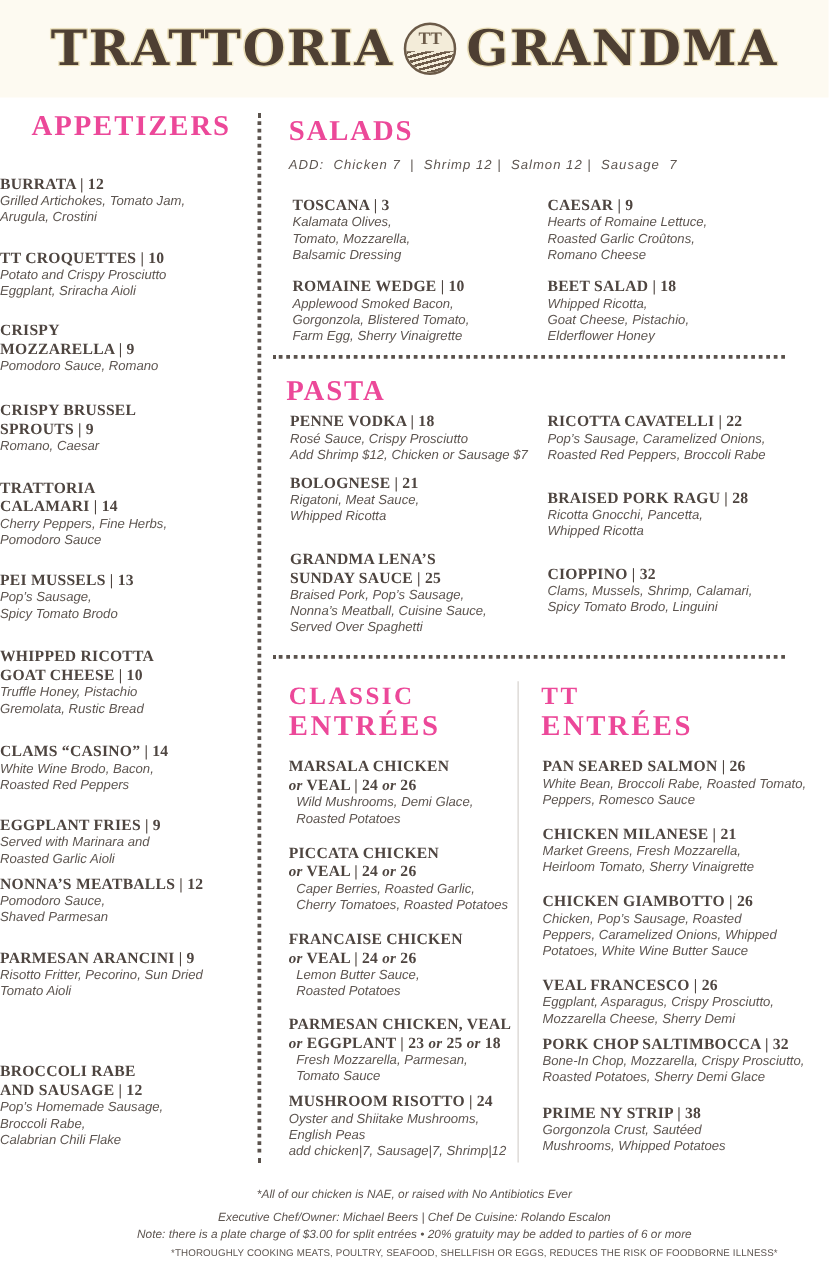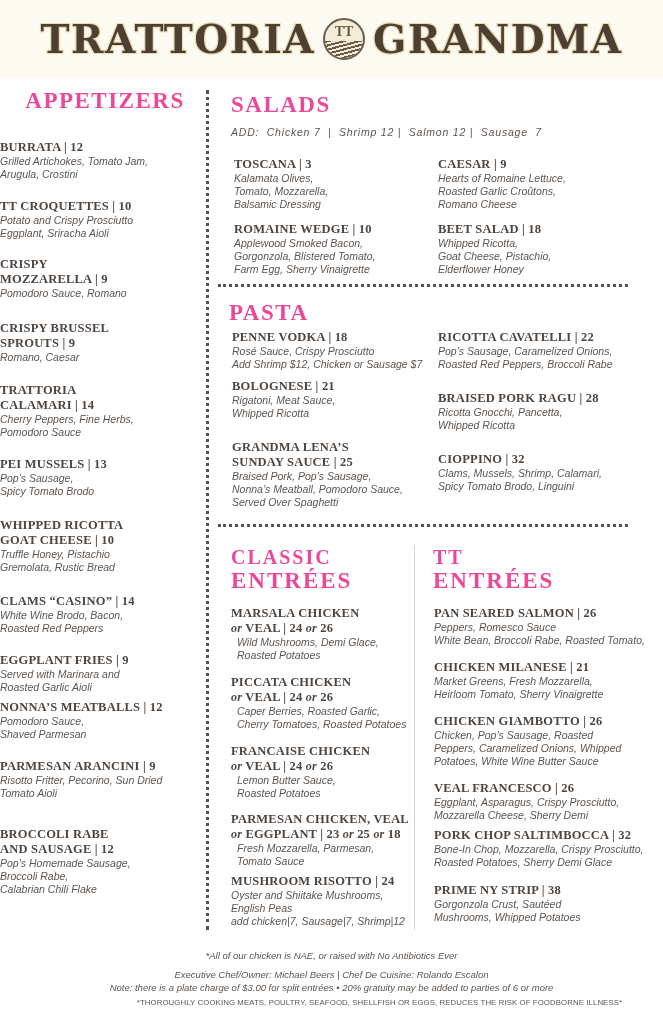--- a/index.html
+++ b/index.html
@@ -104,21 +104,21 @@
 <div class="app" style="top:700px">
   <div class="iname">NONNA’S MEATBALLS | 12</div>
   <div class="idesc">Pomodoro Sauce,</div>
   <div class="idesc">Shaved Parmesan</div>
 </div>
 <div class="app" style="top:759px">
   <div class="iname">PARMESAN ARANCINI | 9</div>
   <div class="idesc">Risotto Fritter, Pecorino, Sun Dried</div>
   <div class="idesc">Tomato Aioli</div>
 </div>
-<div class="app" style="top:827px">
+<div class="app" style="top:850px">
   <div class="iname">BROCCOLI RABE</div>
   <div class="iname">AND SAUSAGE | 12</div>
   <div class="idesc">Pop’s Homemade Sausage,</div>
   <div class="idesc">Broccoli Rabe,</div>
   <div class="idesc">Calabrian Chili Flake</div>
 </div>
 
 <div class="vdiv"></div>
 
 <div class="sec-title salads-title">SALADS</div>
@@ -170,21 +170,21 @@
 </div>
 <div class="item" style="left:438px;top:391px">
   <div class="iname">BRAISED PORK RAGU | 28</div>
   <div class="idesc">Ricotta Gnocchi, Pancetta,</div>
   <div class="idesc">Whipped Ricotta</div>
 </div>
 <div class="item" style="left:232px;top:440px">
   <div class="iname">GRANDMA LENA’S</div>
   <div class="iname">SUNDAY SAUCE | 25</div>
   <div class="idesc">Braised Pork, Pop’s Sausage,</div>
-  <div class="idesc">Nonna’s Meatball, Pomodoro Sauce,</div>
+  <div class="idesc">Nonna’s Meatball, Cuisine Sauce,</div>
   <div class="idesc">Served Over Spaghetti</div>
 </div>
 <div class="item" style="left:438px;top:452px">
   <div class="iname">CIOPPINO | 32</div>
   <div class="idesc">Clams, Mussels, Shrimp, Calamari,</div>
   <div class="idesc">Spicy Tomato Brodo, Linguini</div>
 </div>
 
 <div class="hdiv" style="top:524px"></div>
 
@@ -226,22 +226,22 @@
 
 <div class="vdiv2"></div>
 
 <div class="sec-title entree-title" style="left:433px;top:545px">
   <div>TT</div>
   <div class="big">ENTRÉES</div>
 </div>
 
 <div class="item" style="left:434px;top:606px">
   <div class="iname">PAN SEARED SALMON | 26</div>
+  <div class="idesc">White Bean, Broccoli Rabe, Roasted Tomato,</div>
   <div class="idesc">Peppers, Romesco Sauce</div>
-  <div class="idesc">White Bean, Broccoli Rabe, Roasted Tomato,</div>
 </div>
 <div class="item" style="left:434px;top:660px">
   <div class="iname">CHICKEN MILANESE | 21</div>
   <div class="idesc">Market Greens, Fresh Mozzarella,</div>
   <div class="idesc">Heirloom Tomato, Sherry Vinaigrette</div>
 </div>
 <div class="item" style="left:434px;top:714px">
   <div class="iname">CHICKEN GIAMBOTTO | 26</div>
   <div class="idesc">Chicken, Pop’s Sausage, Roasted</div>
   <div class="idesc">Peppers, Caramelized Onions, Whipped</div>

